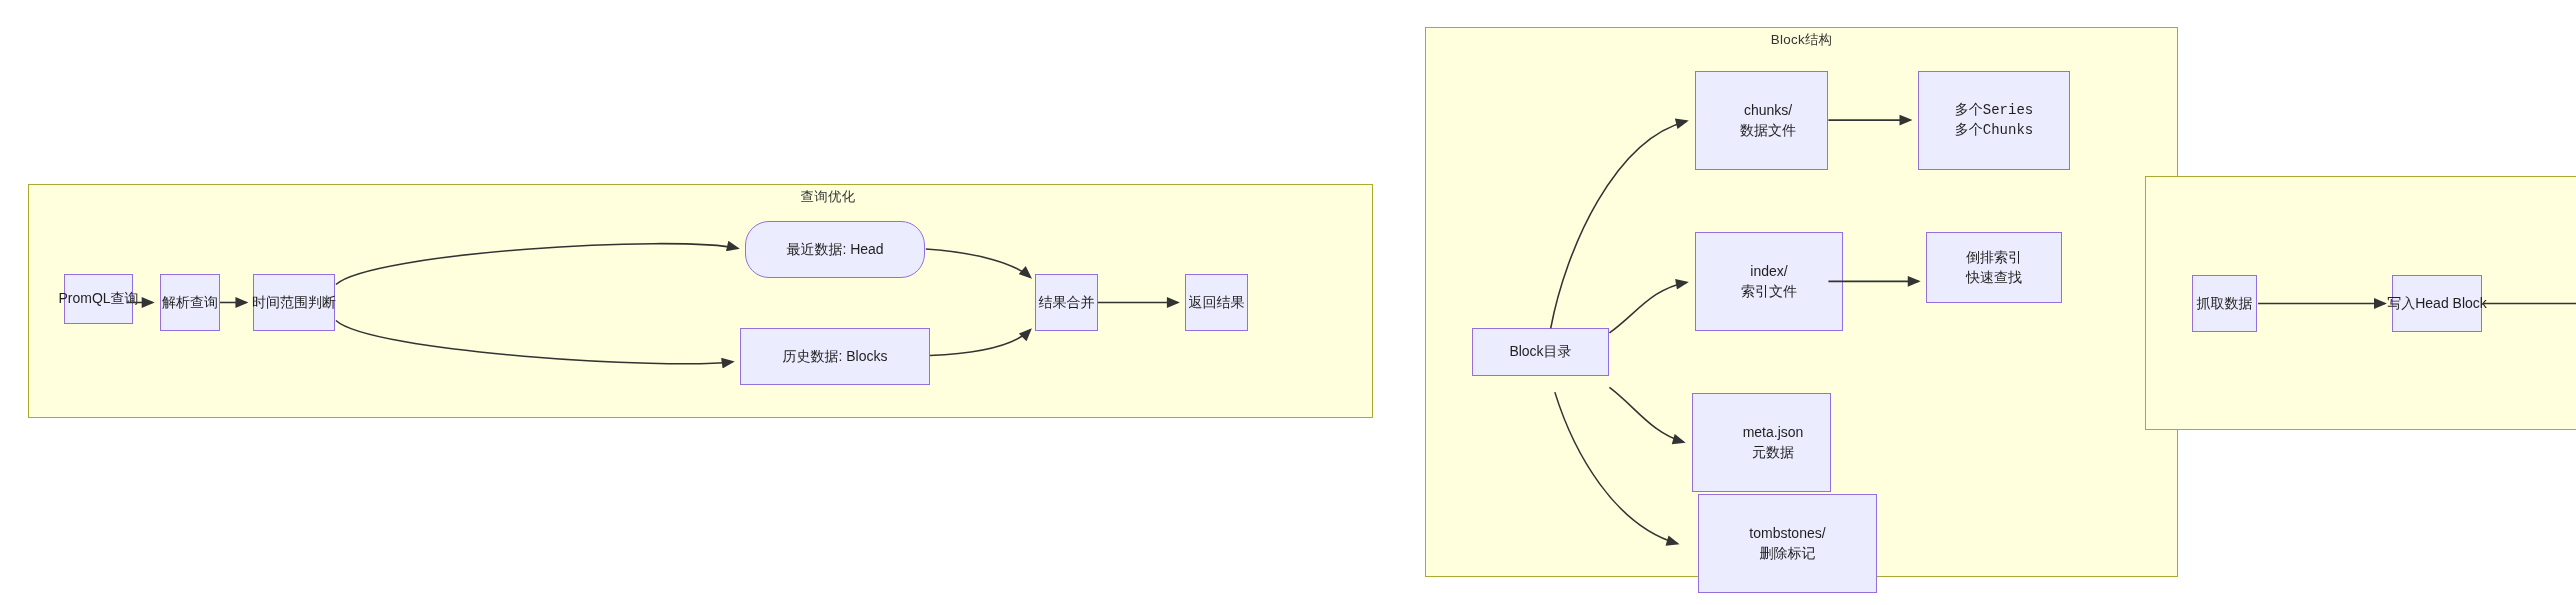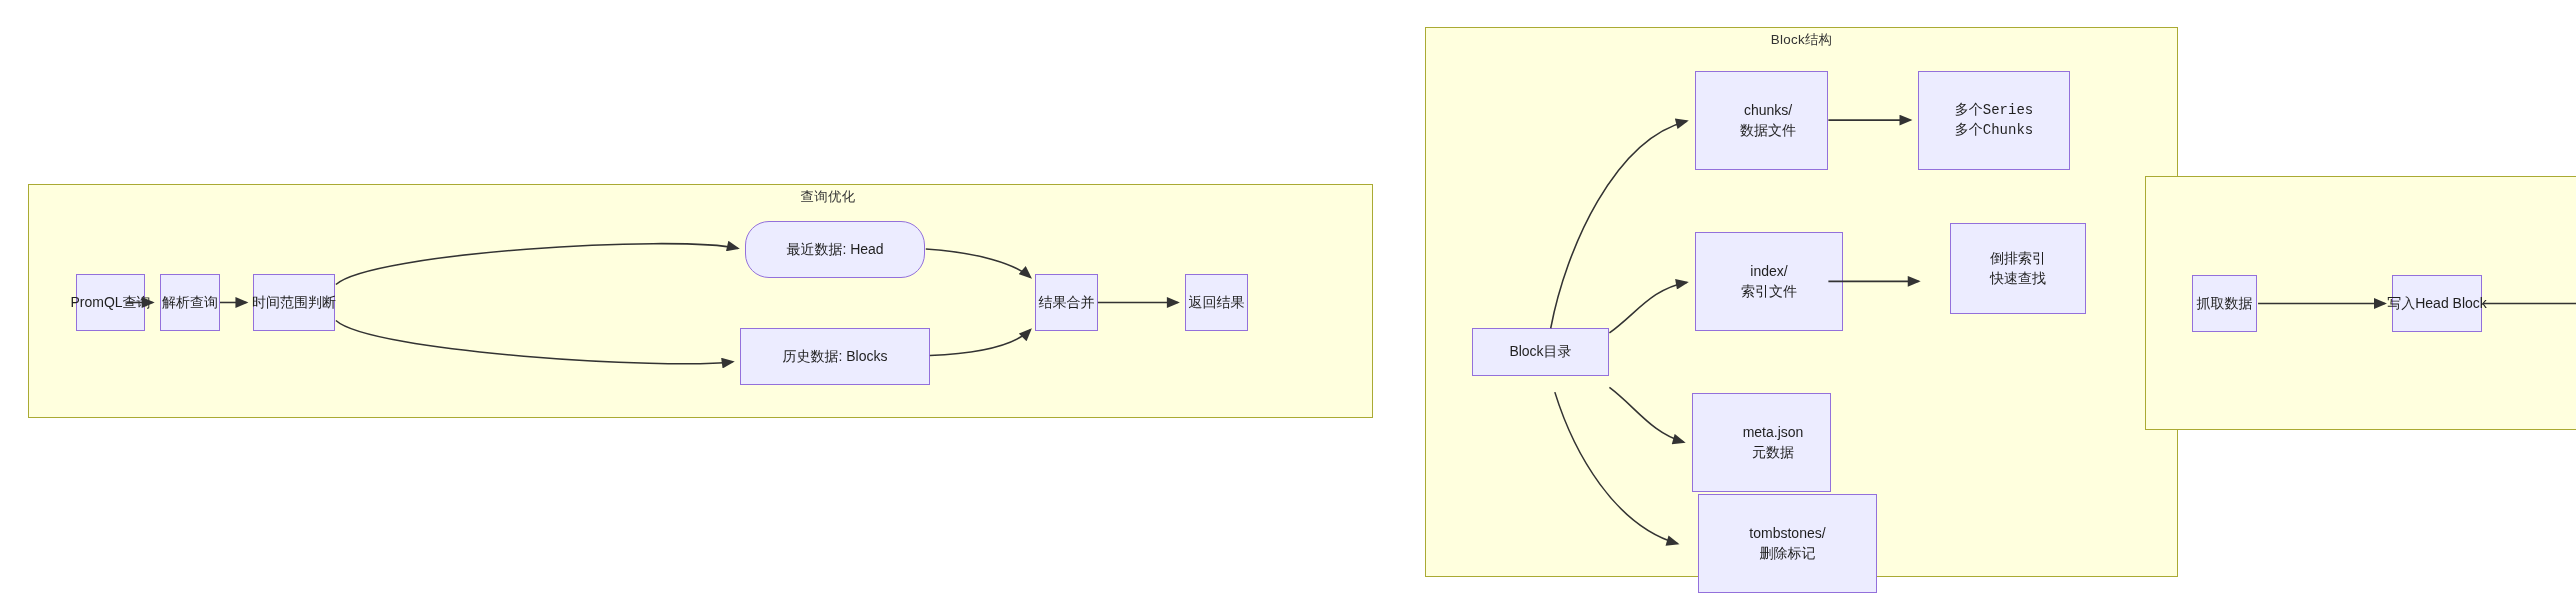--- a/index.html
+++ b/index.html
@@ -73,21 +73,21 @@
   }
 </style>
 </head>
 <body>
 
 <div class="canvas">
 
   <div class="panel" style="left:28px; top:184px; width:1345px; height:234px;"></div>
   <div class="panel-title" style="left:28px; top:188px; width:1600px;">查询优化</div>
 
-  <div class="node" style="left:76px; top:274px; width:69px; height:57px;">
+  <div class="node" style="left:64px; top:274px; width:69px; height:50px;">
     <span class="l1">PromQL查询</span>
   </div>
 
   <div class="node" style="left:160px; top:274px; width:60px; height:57px;">
     <span class="l1">解析查询</span>
   </div>
 
   <div class="node" style="left:253px; top:274px; width:82px; height:57px;">
     <span class="l1">时间范围判断</span>
   </div>
@@ -123,21 +123,21 @@
   <div class="node" style="left:1918px; top:71px; width:152px; height:99px;font-family:Liberation Mono, monospace;">
     <span class="l1">多个Series</span>
     <span class="l2">多个Chunks</span>
   </div>
 
   <div class="node" style="left:1695px; top:232px; width:148px; height:99px;">
     <span class="l1">index/</span>
     <span class="l2">索引文件</span>
   </div>
 
-  <div class="node" style="left:1926px; top:223px; width:136px; height:91px;margin-left:24px;">
+  <div class="node" style="left:1926px; top:232px; width:136px; height:71px;">
     <span class="l1">倒排索引</span>
     <span class="l2">快速查找</span>
   </div>
 
   <div class="node" style="left:1692px; top:393px; width:139px; height:99px;padding-left:23px;">
     <span class="l1">meta.json</span>
     <span class="l2">元数据</span>
   </div>
 
   <div class="node" style="left:1686px; top:494px; width:179px; height:99px;margin-left:12px;">

